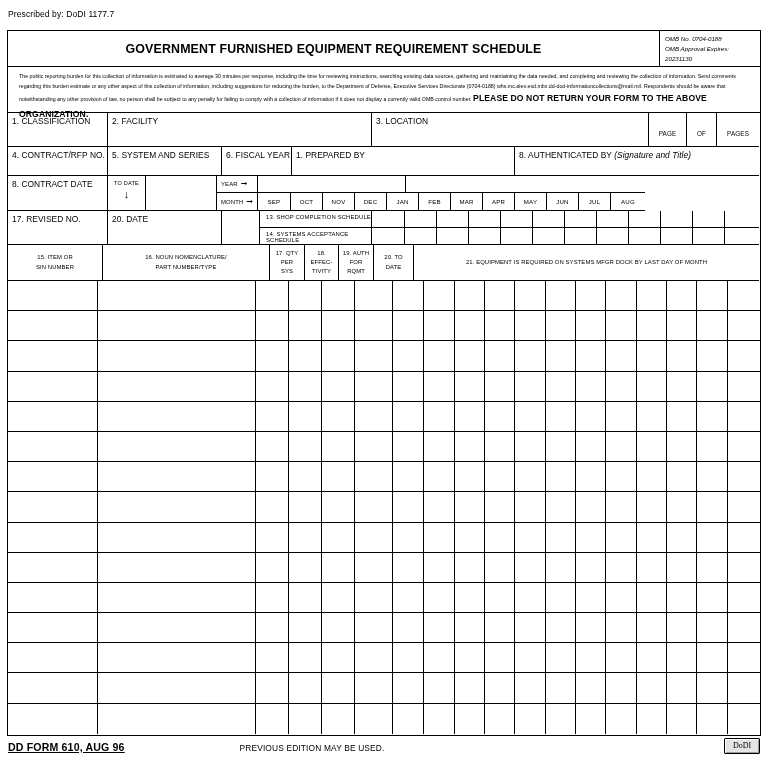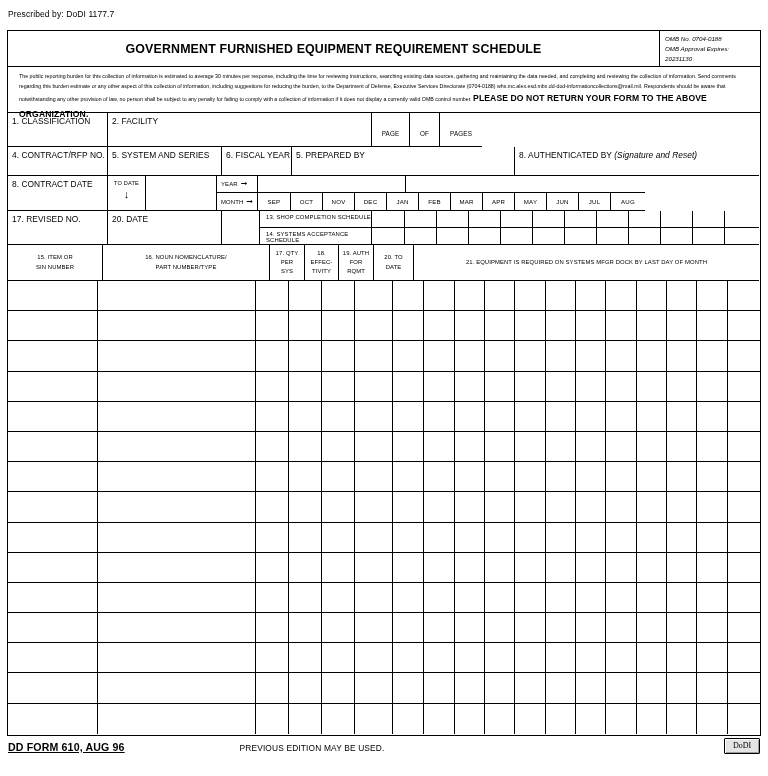--- a/index.html
+++ b/index.html
@@ -238,20 +238,23 @@
       <p><span>The public reporting burden for this collection of information is estimated to average 30 minutes per response, including the time for reviewing instructions, searching existing data sources, gathering and maintaining the data needed, and completing and reviewing the collection of information.  Send comments regarding this burden estimate or any other aspect of this collection of information, including suggestions for reducing the burden, to the Department of Defense, Executive Services Directorate (0704-0188) whs.mc.alex.esd.mbx.dd-dod-informationcollections@mail.mil. Respondents should be aware that notwithstanding any other provision of law, no person shall be subject to any penalty for failing to comply with a collection of information if it does not display a currently valid OMB control number.</span> <span class="bold-notice">PLEASE DO NOT RETURN YOUR FORM TO THE ABOVE ORGANIZATION.</span></p>
     </div>
 
     <div class="row" style="height:34px">
       <div class="cell" style="width:100px">
         <span class="flabel">1. CLASSIFICATION</span>
       </div>
       <div class="cell" style="width:264px">
         <span class="flabel">2. FACILITY</span>
       </div>
+      <div class="cell" style="width:277px">
+        <span class="flabel">3. LOCATION</span>
+      </div>
       <div class="cell" style="width:38px">
         <span class="tiny-c" style="font-size:6.3px;padding-top:17px">PAGE</span>
       </div>
       <div class="cell" style="width:30px">
         <span class="tiny-c" style="font-size:6.3px;padding-top:17px">OF</span>
       </div>
       <div class="cell last" style="width:42px">
         <span class="tiny-c" style="font-size:6.3px;padding-top:17px">PAGES</span>
       </div>
     </div>
@@ -260,24 +263,24 @@
       <div class="cell" style="width:100px">
         <span class="flabel">4. CONTRACT/RFP NO.</span>
       </div>
       <div class="cell" style="width:114px">
         <span class="flabel">5. SYSTEM AND SERIES</span>
       </div>
       <div class="cell" style="width:70px">
         <span class="flabel">6. FISCAL YEAR</span>
       </div>
       <div class="cell" style="width:223px">
-        <span class="flabel">5. PREPARED BY</span>
+        <span class="flabel">1. PREPARED BY</span>
       </div>
       <div class="cell last" style="width:244px">
-        <span class="flabel"><span>8. AUTHENTICATED BY </span><span class="ital">(Signature and Reset)</span></span>
+        <span class="flabel"><span>8. AUTHENTICATED BY </span><span class="ital">(Signature and Title)</span></span>
       </div>
     </div>
 
     <div class="row" style="height:35px">
       <div class="cell" style="width:100px">
         <span class="flabel">8. CONTRACT DATE</span>
       </div>
       <div class="cell" style="width:38px">
         <span class="tiny-c">TO DATE</span>
         <span class="arrow-d">↓</span>

